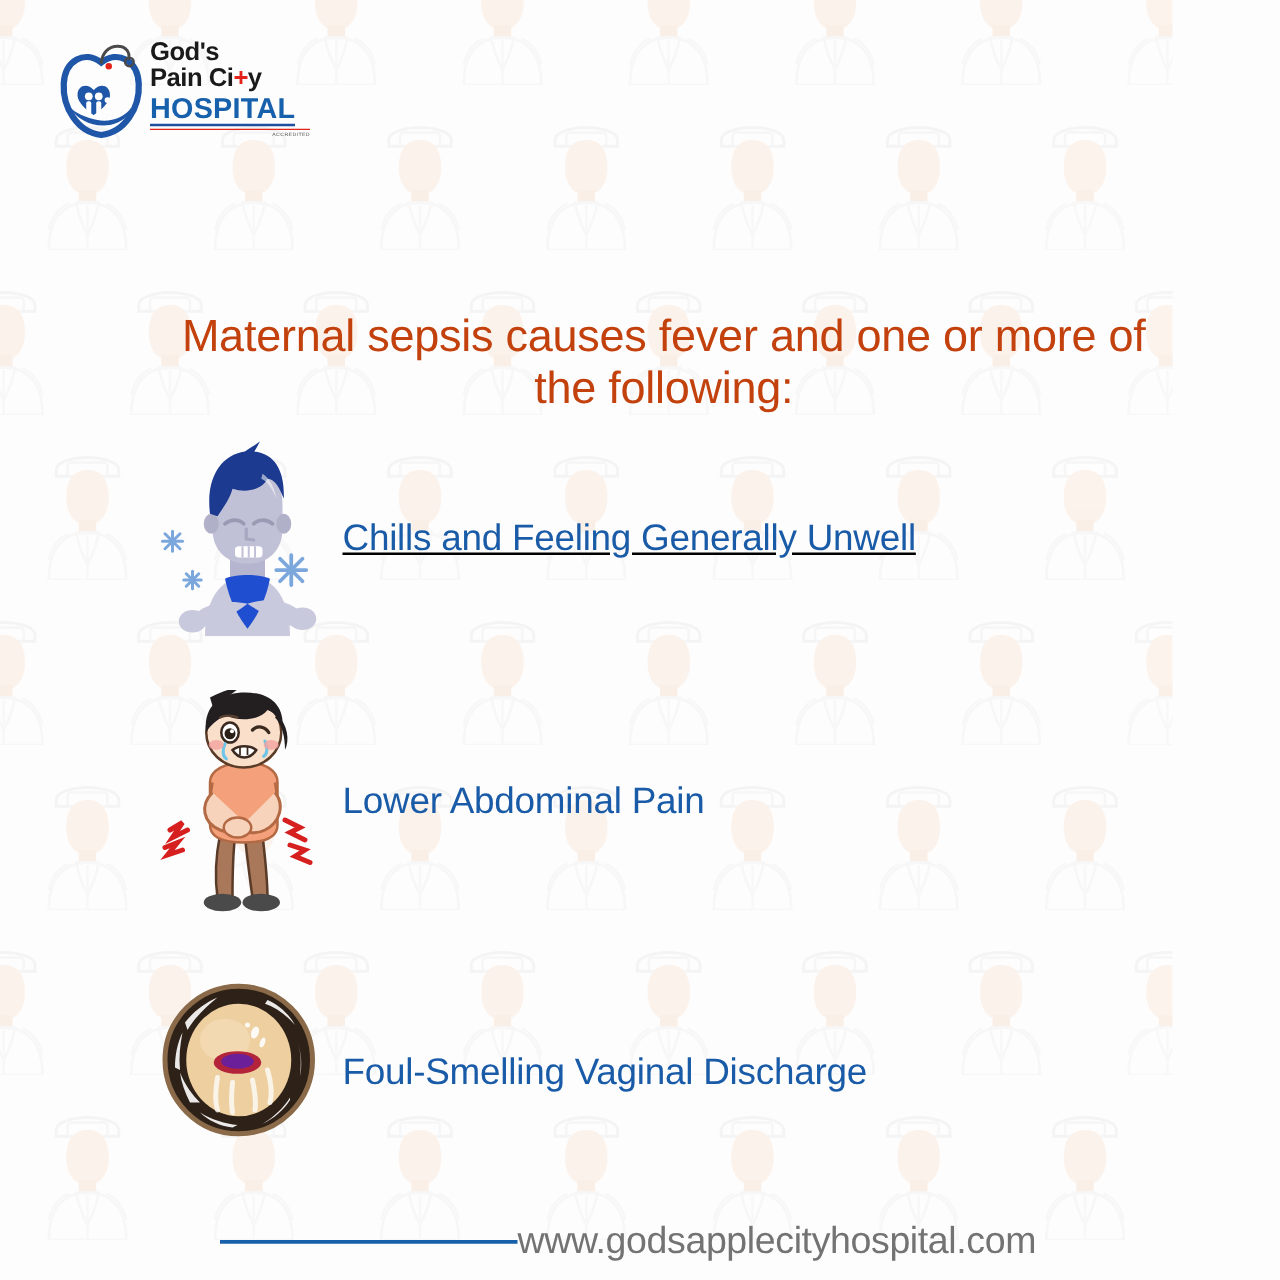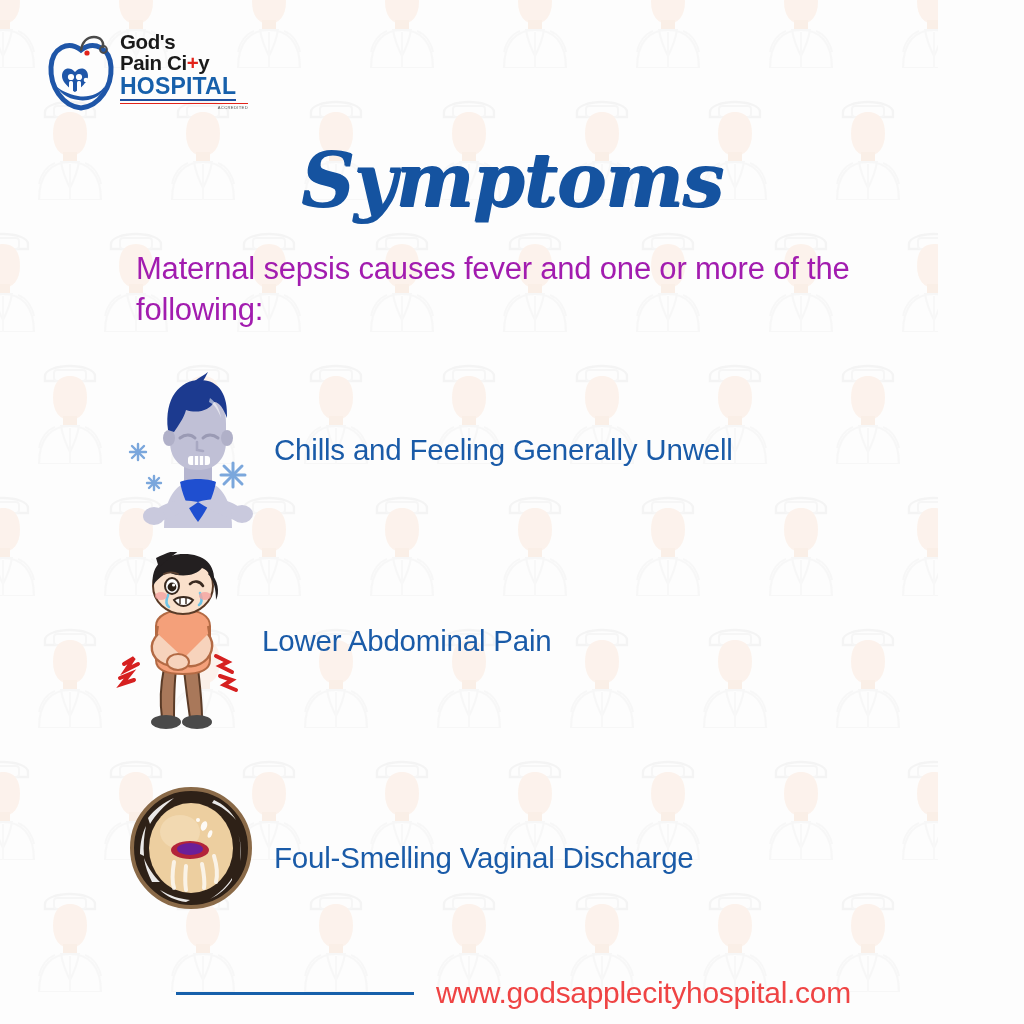--- a/index.html
+++ b/index.html
@@ -64,59 +64,59 @@
     font-style:italic;font-weight:bold;
     font-size:74px;color:#1553a0;
     letter-spacing:-1px;
     z-index:5;
     text-shadow:1px 1px 0 #1553a0;
   }
 
   
   #intro{
     position:absolute;left:136px;top:248px;width:790px;
-    font-size:31px;color:#a21caf;
+    font-size:36px;color:#c2410c;
     line-height:41px;
     letter-spacing:-0.2px;
     z-index:5;
+    text-align:center;
   }
 
   
   .row{position:absolute;z-index:5;display:flex;align-items:center;}
   .row-icon{position:relative;flex:0 0 auto;}
   .row-label{
     font-size:29.5px;color:#1a5ba8;
     letter-spacing:-0.2px;white-space:nowrap;
   }
 
-  #row-0{left:128px;top:372px;width:800px;height:156px;}
+  #row-0{left:128px;top:353px;width:800px;height:156px;text-decoration:underline;}
   #row-0 .row-icon{width:140px;height:156px;}
   #row-0 .row-label{margin-left:6px;}
 
-  #row-1{left:116px;top:552px;width:800px;height:178px;}
+  #row-1{left:128px;top:552px;width:800px;height:178px;}
   #row-1 .row-icon{width:140px;height:178px;}
   #row-1 .row-label{margin-left:6px;}
 
   #row-2{left:128px;top:784px;width:800px;height:128px;}
   #row-2 .row-icon{width:140px;height:128px;}
   #row-2 .row-label{margin-left:6px;margin-top:20px;}
 
   
   #footer{
     position:absolute;left:0;top:968px;width:1024px;height:50px;
     display:flex;align-items:center;z-index:5;
   }
   #footer-rule{
     margin-left:176px;
     width:238px;height:3px;background:#1760ab;
     flex:0 0 auto;
   }
   #footer-url{
-    margin-left:22px;
-    font-size:30px;color:#ef4444;
+    font-size:30px;color:#737373;
     letter-spacing:-0.3px;white-space:nowrap;
   }
 </style>
 </head>
 <body>
 
 <div id="canvas">
 
   <div id="watermark">
       <div class="wm" style="left:-40px;top:-42px;">
@@ -1010,21 +1010,20 @@
 
     <div id="logo-text">
       <div class="logo-line1">God's</div>
       <div class="logo-line2"><span>Pain Ci</span><span class="cross">+</span><span>y</span></div>
       <div class="logo-line3">HOSPITAL</div>
       <div class="logo-rule-red"></div>
       <div class="logo-tag">ACCREDITED</div>
     </div>
   </div>
 
-  <div id="title">Symptoms</div>
 
   <div id="intro">Maternal sepsis causes fever and one or more of the following:</div>
 
   <div class="row" id="row-0">
     <div class="row-icon">
       <svg viewBox="0 0 140 156" width="140" height="156">
 
         <g stroke="#7ba7dc" stroke-width="2.4" stroke-linecap="round">
           <g transform="translate(10,80)">
             <line x1="-8" y1="0" x2="8" y2="0"></line>

